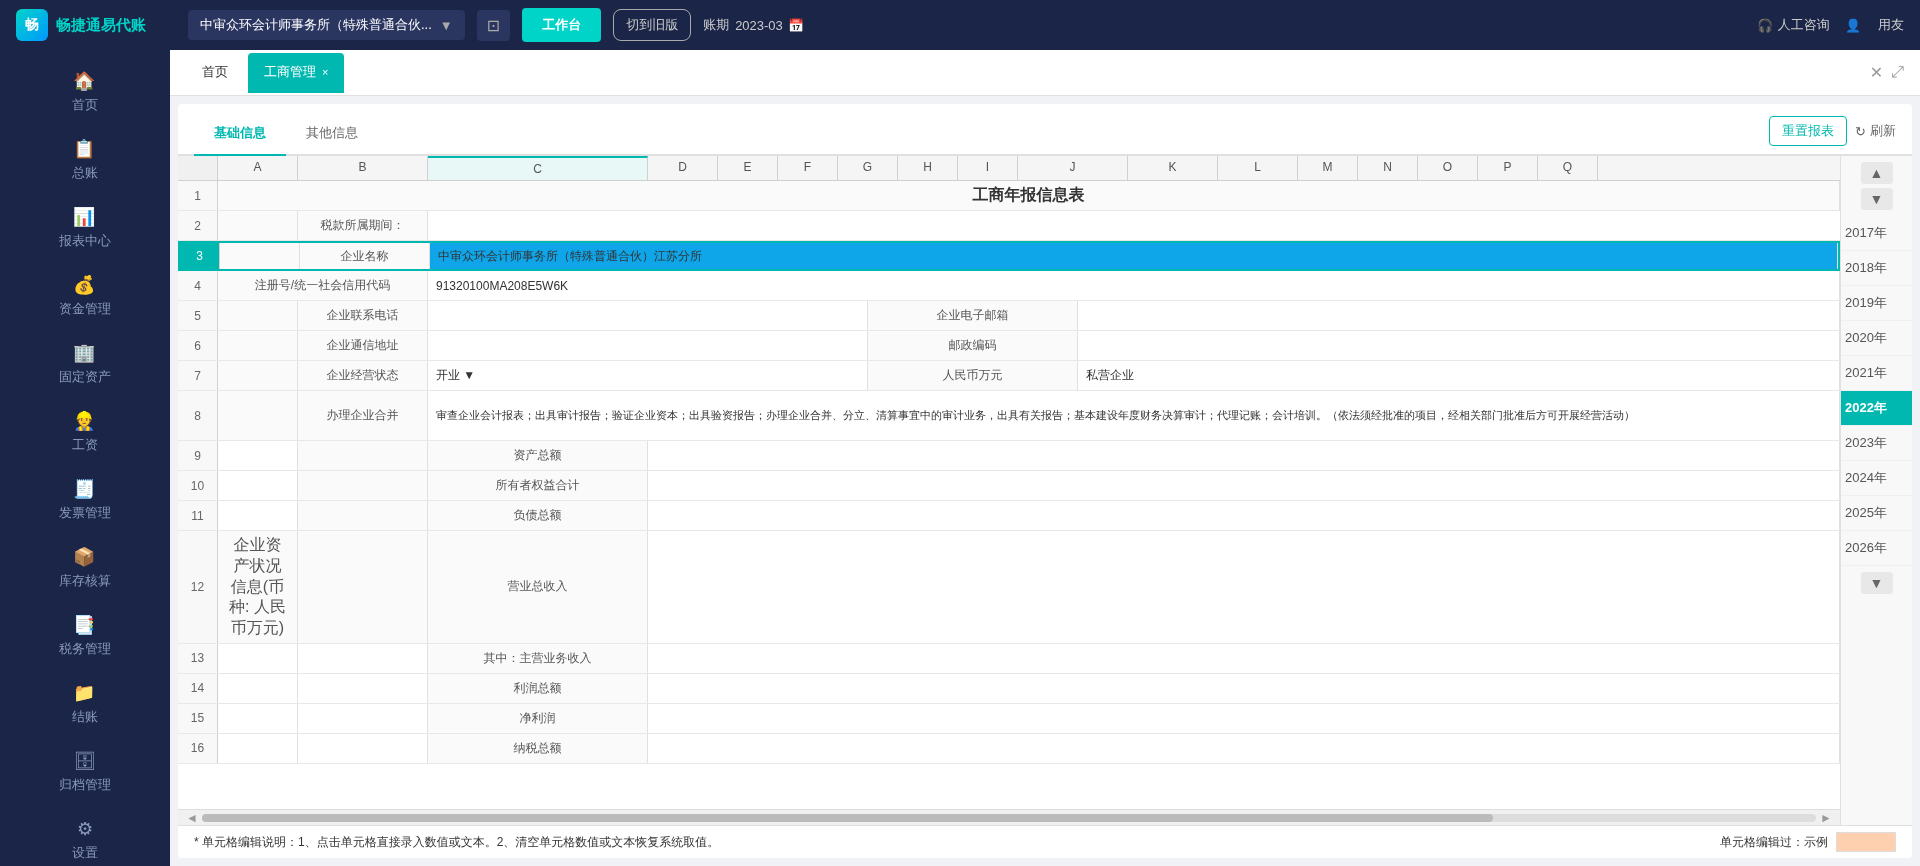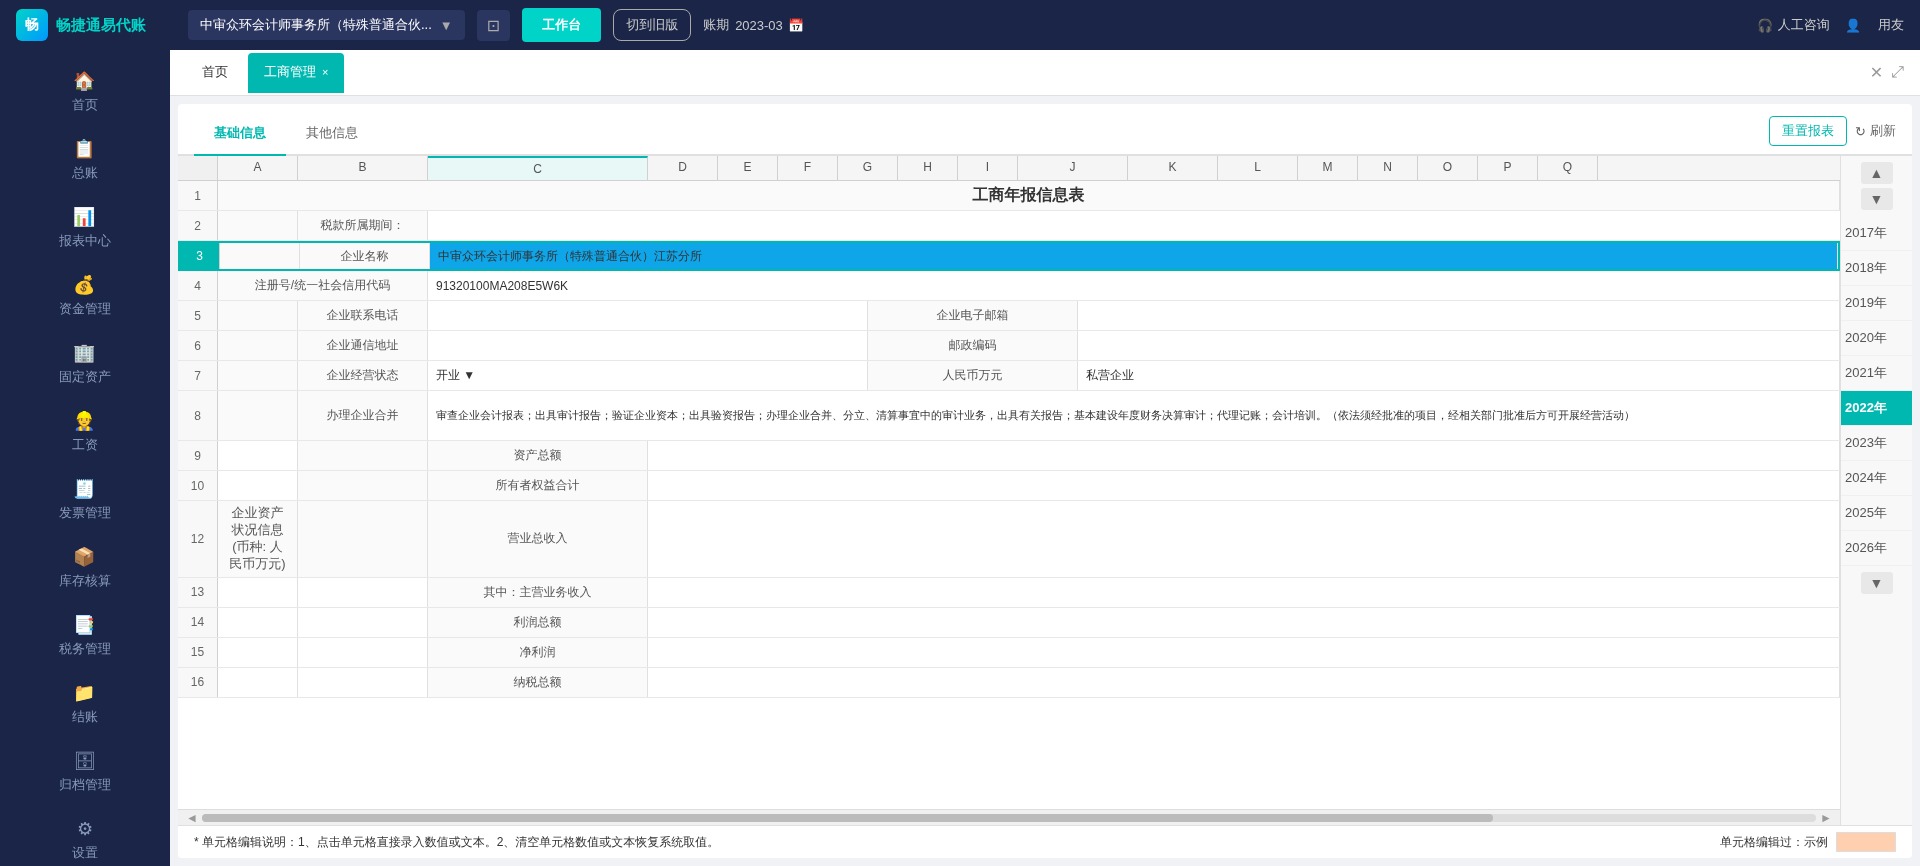--- a/index.html
+++ b/index.html
@@ -292,24 +292,31 @@
             </div>
 
             <div class="table-row">
               <div class="row-num">10</div>
               <div class="cell" style="width:80px; border-right:1px solid #e0e0e0;"></div>
               <div class="cell header-cell" style="width:130px"></div>
               <div class="cell header-cell" style="width:220px">所有者权益合计</div>
               <div class="cell" style="flex:1"></div>
             </div>
 
+            <div class="table-row">
+              <div class="row-num">11</div>
+              <div class="cell" style="width:80px; border-right:1px solid #e0e0e0;"></div>
+              <div class="cell header-cell" style="width:130px"></div>
+              <div class="cell header-cell" style="width:220px">负债总额</div>
+              <div class="cell" style="flex:1"></div>
+            </div>
 
             <div class="table-row">
               <div class="row-num">12</div>
-              <div class="cell header-cell" style="width:80px; font-size:13px; white-space:normal; line-height:1.3;">企业资产状况信息(币种: 人民币万元)</div>
+              <div class="cell header-cell" style="width:80px; font-size:16px; white-space:normal; line-height:1.3;">企业资产状况信息(币种: 人民币万元)</div>
               <div class="cell header-cell" style="width:130px"></div>
               <div class="cell header-cell" style="width:220px">营业总收入</div>
               <div class="cell" style="flex:1"></div>
             </div>
 
             <div class="table-row">
               <div class="row-num">13</div>
               <div class="cell" style="width:80px; border-right:1px solid #e0e0e0;"></div>
               <div class="cell" style="width:130px; border-right:1px solid #e0e0e0;"></div>
               <div class="cell header-cell" style="width:220px">其中：主营业务收入</div>

